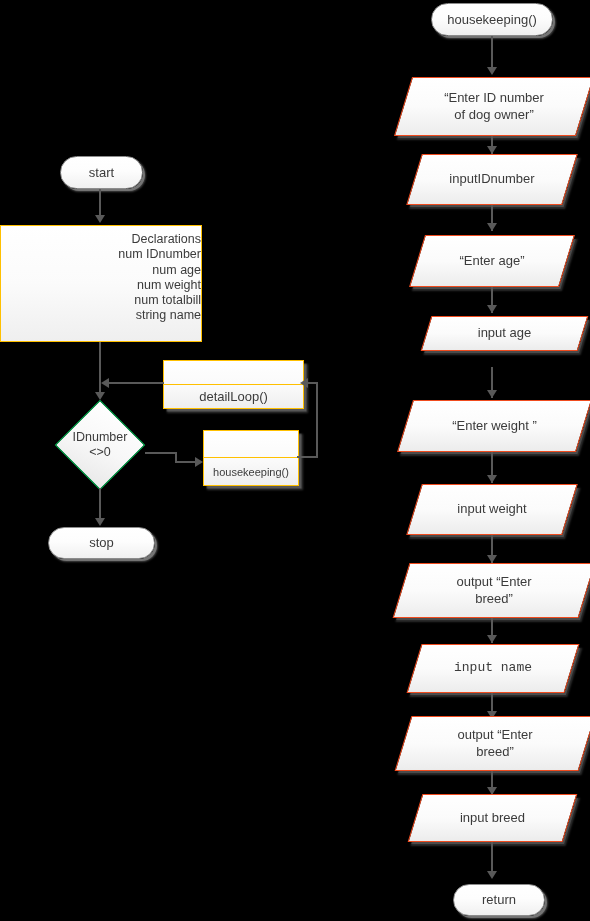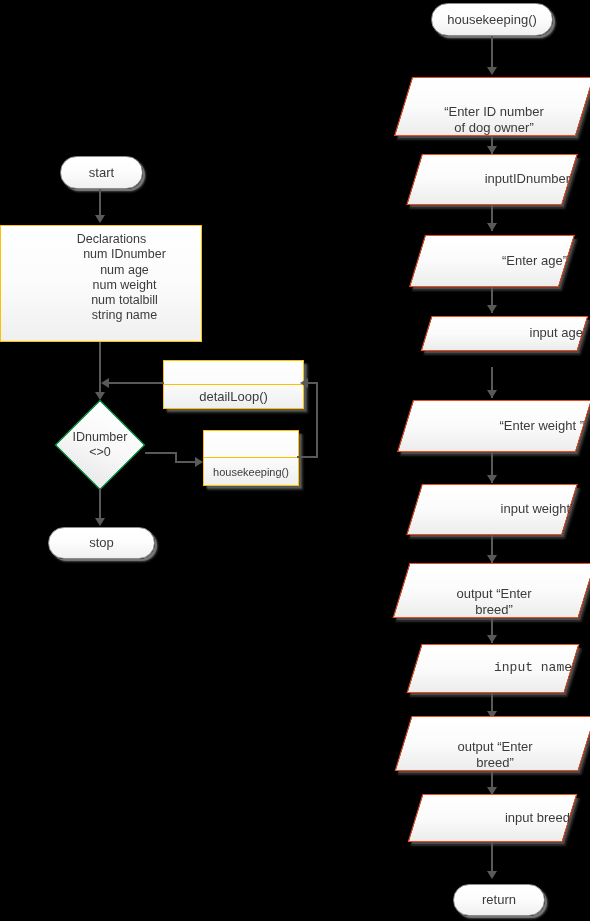--- a/index.html
+++ b/index.html
@@ -33,21 +33,21 @@
     background: linear-gradient(180deg, #ffffff 0%, #fdfdfd 45%, #f0f0f0 100%);
     box-shadow: 2.5px 2.5px 0 -0.5px rgba(255,255,255,0.28),
                 3px 3px 2px rgba(120,120,120,0.55);
   }
   
   .process {
     border: 1.7px solid #ffc000;
     background: linear-gradient(180deg, #ffffff 0%, #fbfbfb 50%, #efefef 100%);
     display: block;
     padding: 6px 0 0 21px;
-    text-align: center;
+    text-align: right;
   }
   .process .decl-head {
     display: block;
     font-size: 12.5px;
     color: #3b3b3b;
   }
   .process .decl-item {
     display: block;
     font-size: 12.5px;
     color: #3b3b3b;
@@ -100,21 +100,21 @@
     box-sizing: border-box;
     transform: skewX(-17deg);
     box-shadow: 3px 3px 0 -1px rgba(255,255,255,0.15),
                 4px 4px 2px rgba(110,110,110,0.40);
   }
   .io .io-text {
     position: absolute;
     inset: 0;
     display: flex;
     align-items: center;
-    justify-content: flex-end;
+    justify-content: center;
     text-align: center;
     font-size: 13px;
     color: #3b3b3b;
     line-height: 1.25;
   }
   
   .conn {
     position: absolute;
     background: #595959;
   }

